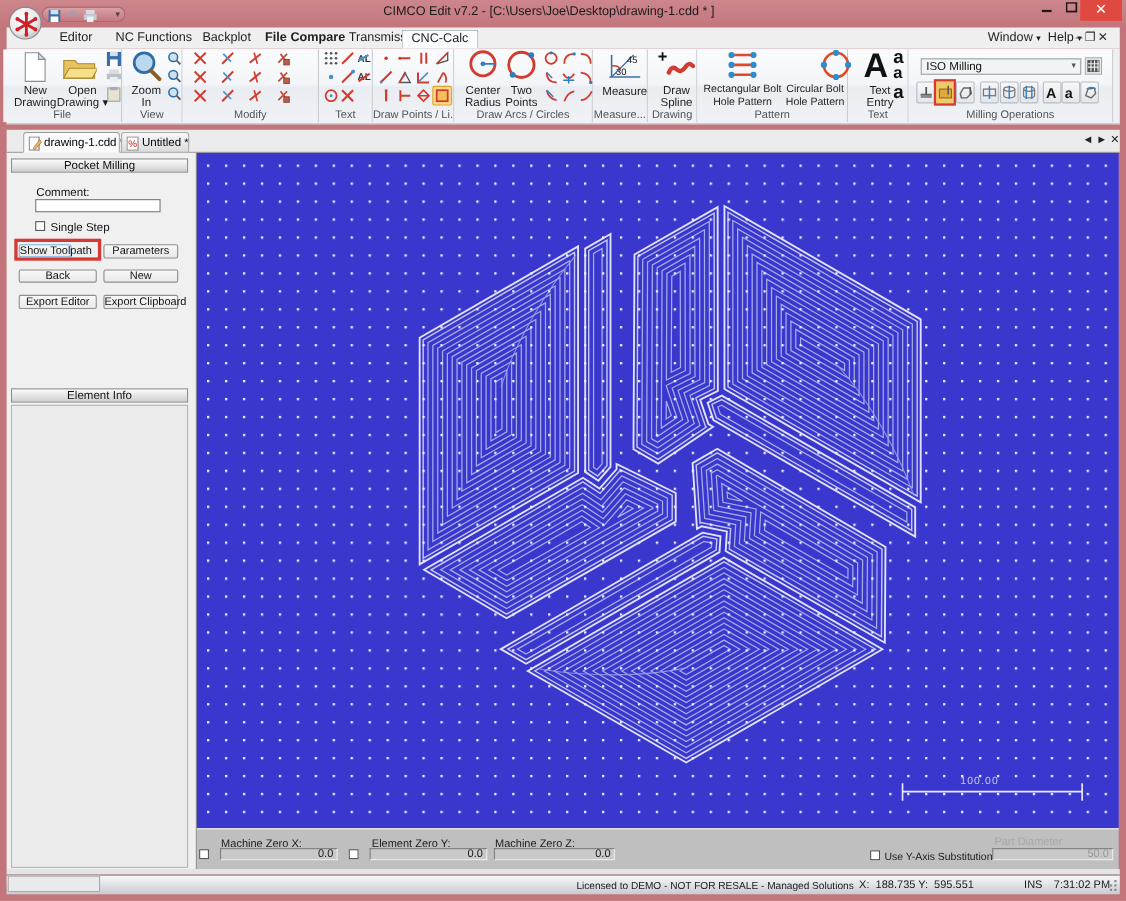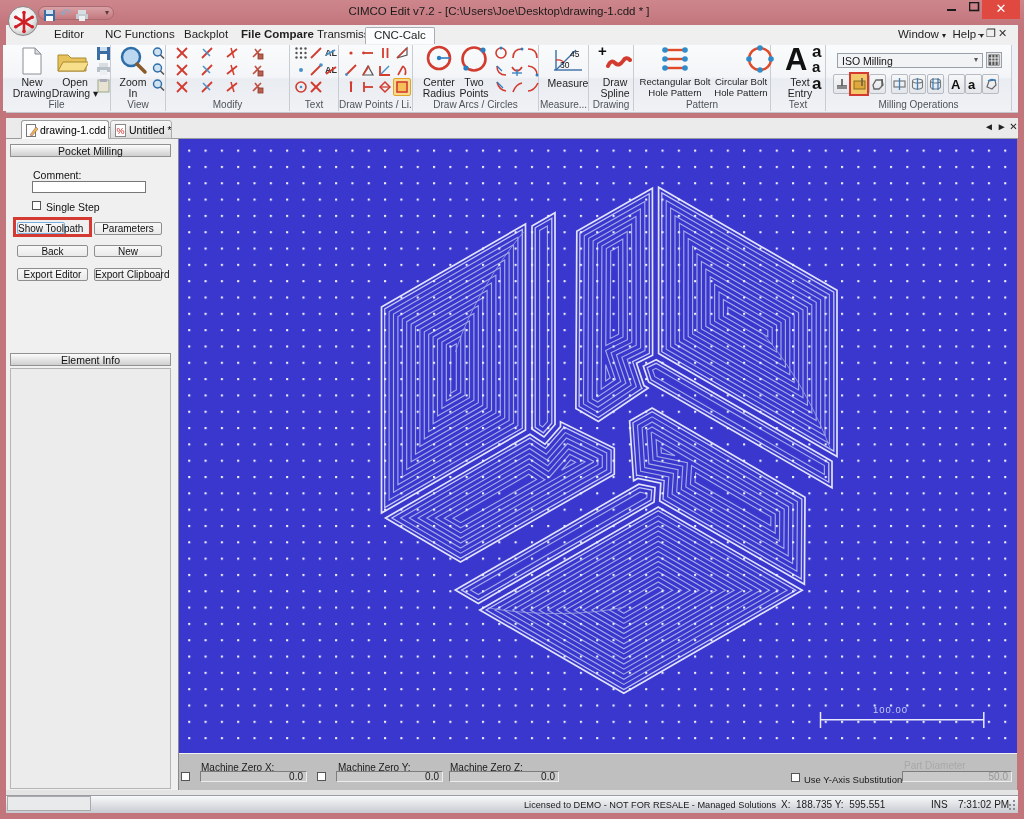--- a/index.html
+++ b/index.html
@@ -606,21 +606,21 @@
      <line x1="804.8" y1="573" x2="804.8" y2="589"></line>
    </g>
    <text x="694" y="573.5" font-size="9.5" fill="#c6c9f2" font-family="Liberation Sans, sans-serif" letter-spacing="1">100.00</text>
   </svg>
  </div>
 
  <div class="abs" id="mzpanel"></div>
  <div class="abs mzlabel" style="left:201px;top:762px;">Machine Zero X:</div>
  <div class="abs mzcheck" style="left:181px;top:772px;"></div>
  <div class="abs mzfield" style="left:200px;top:770.5px;width:107px;">0.0</div>
- <div class="abs mzlabel" style="left:338px;top:762px;">Machine Zero Y:</div>
+ <div class="abs mzlabel" style="left:338px;top:762px;">Element Zero Y:</div>
  <div class="abs mzcheck" style="left:317px;top:772px;"></div>
  <div class="abs mzfield" style="left:336px;top:770.5px;width:107px;">0.0</div>
  <div class="abs mzlabel" style="left:450px;top:762px;">Machine Zero Z:</div>
  <div class="abs mzfield" style="left:449px;top:770.5px;width:110px;">0.0</div>
  <div class="abs mzcheck" style="left:791px;top:772.5px;"></div>
  <div class="abs mzlabel" style="left:804px;top:773.5px;font-size:9.5px;">Use Y-Axis Substitution</div>
  <div class="abs mzlabel" style="left:904px;top:760px;color:#a8a8a8;">Part Diameter</div>
  <div class="abs mzfield" style="left:902px;top:770.5px;width:110px;color:#999;">50.0</div>
 
  <div class="abs" id="gap"></div>

